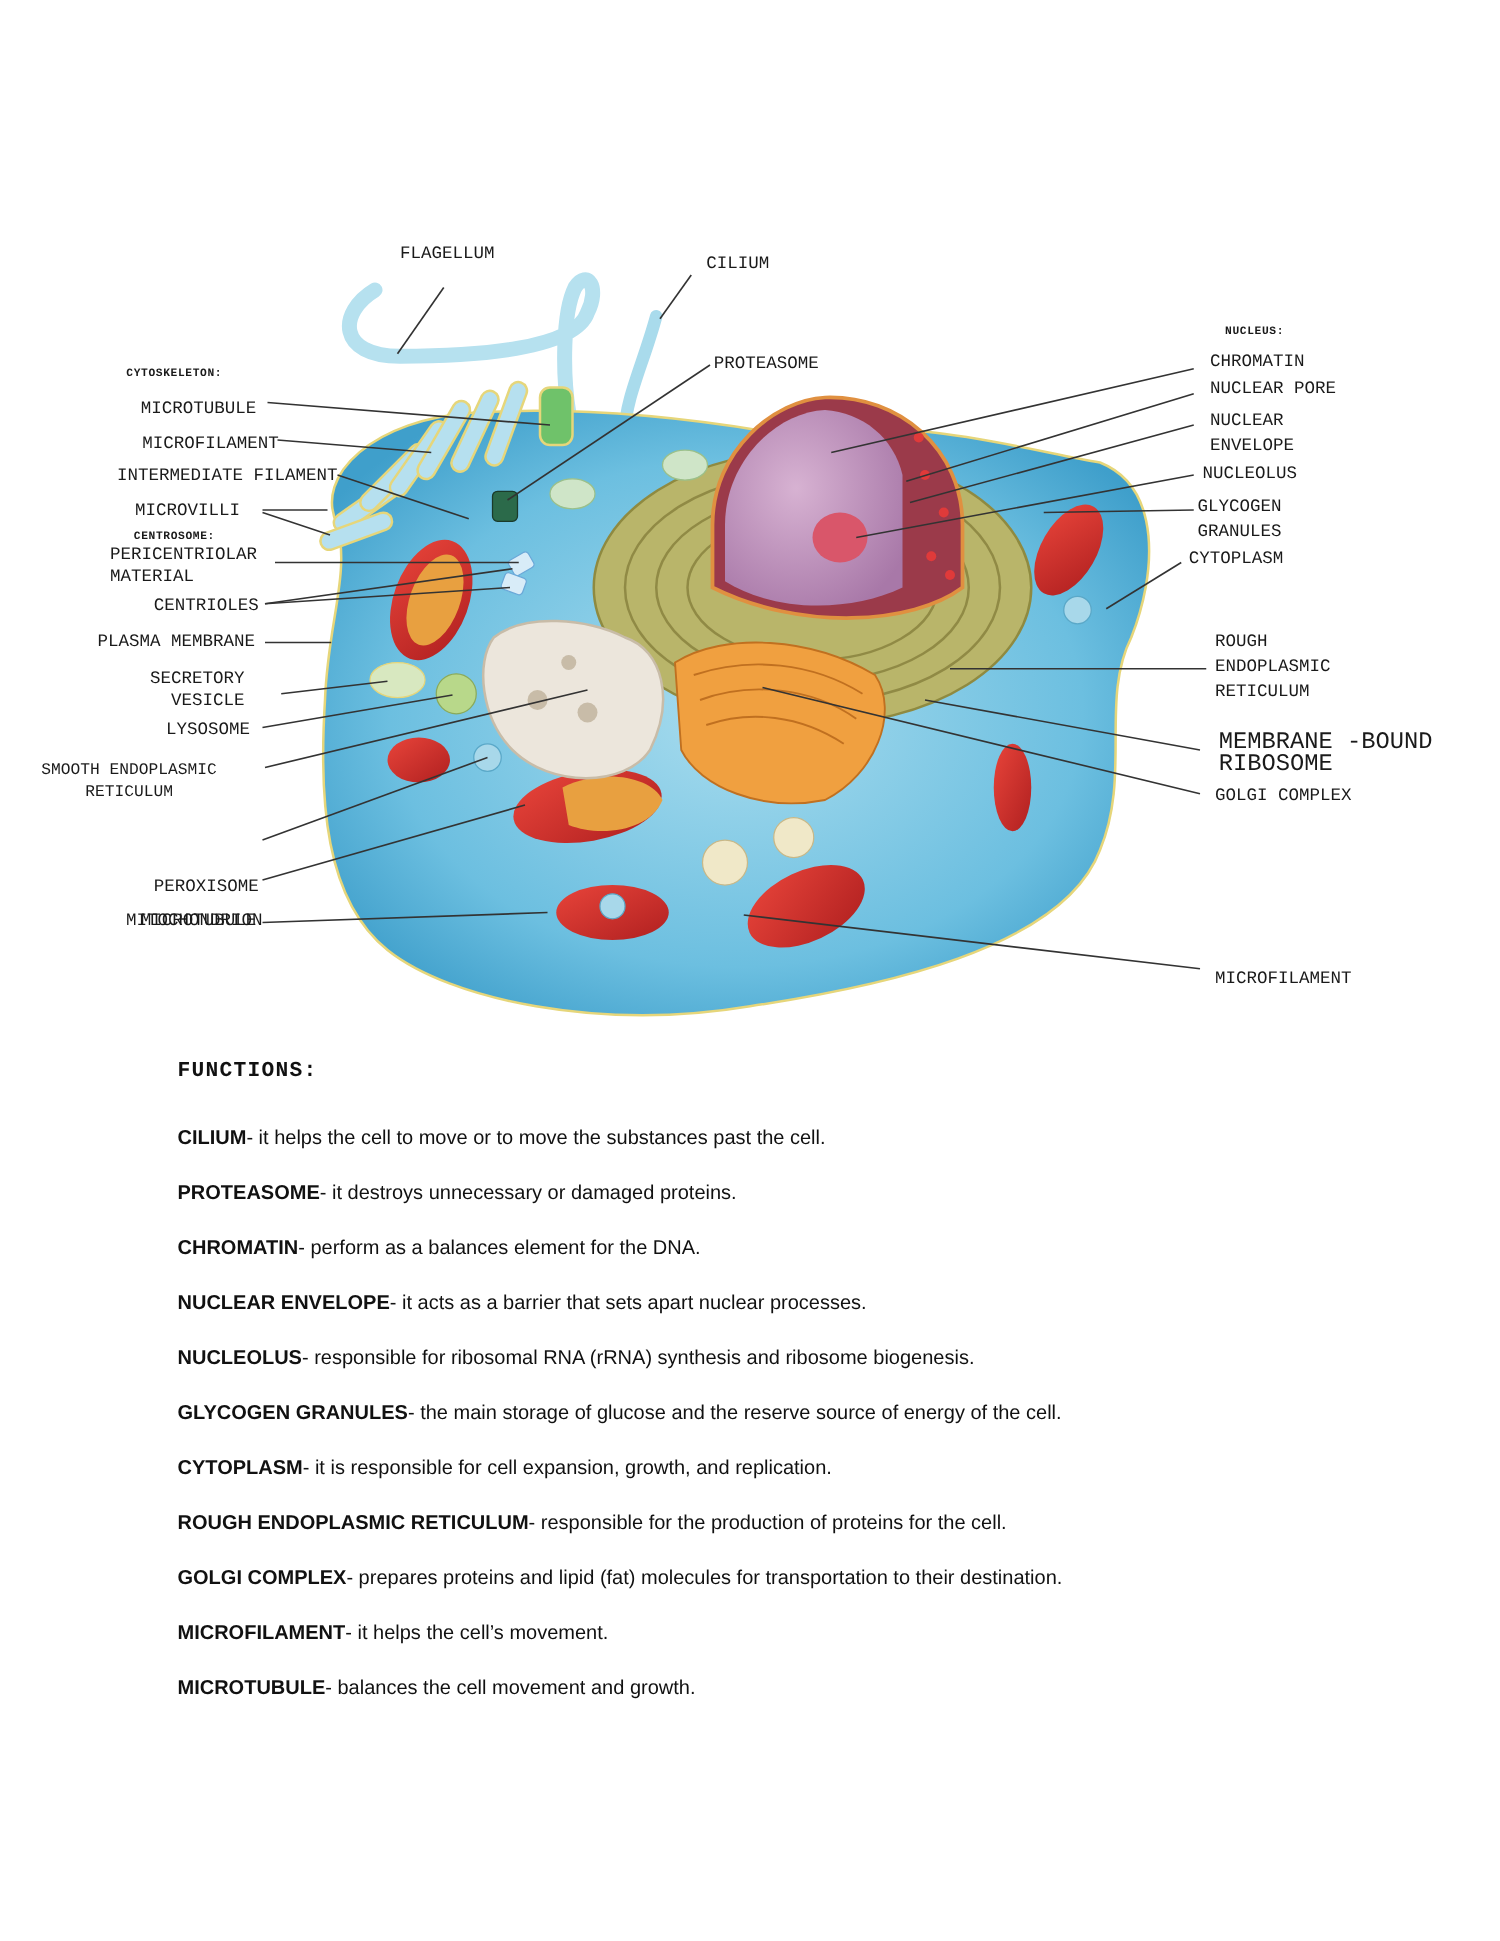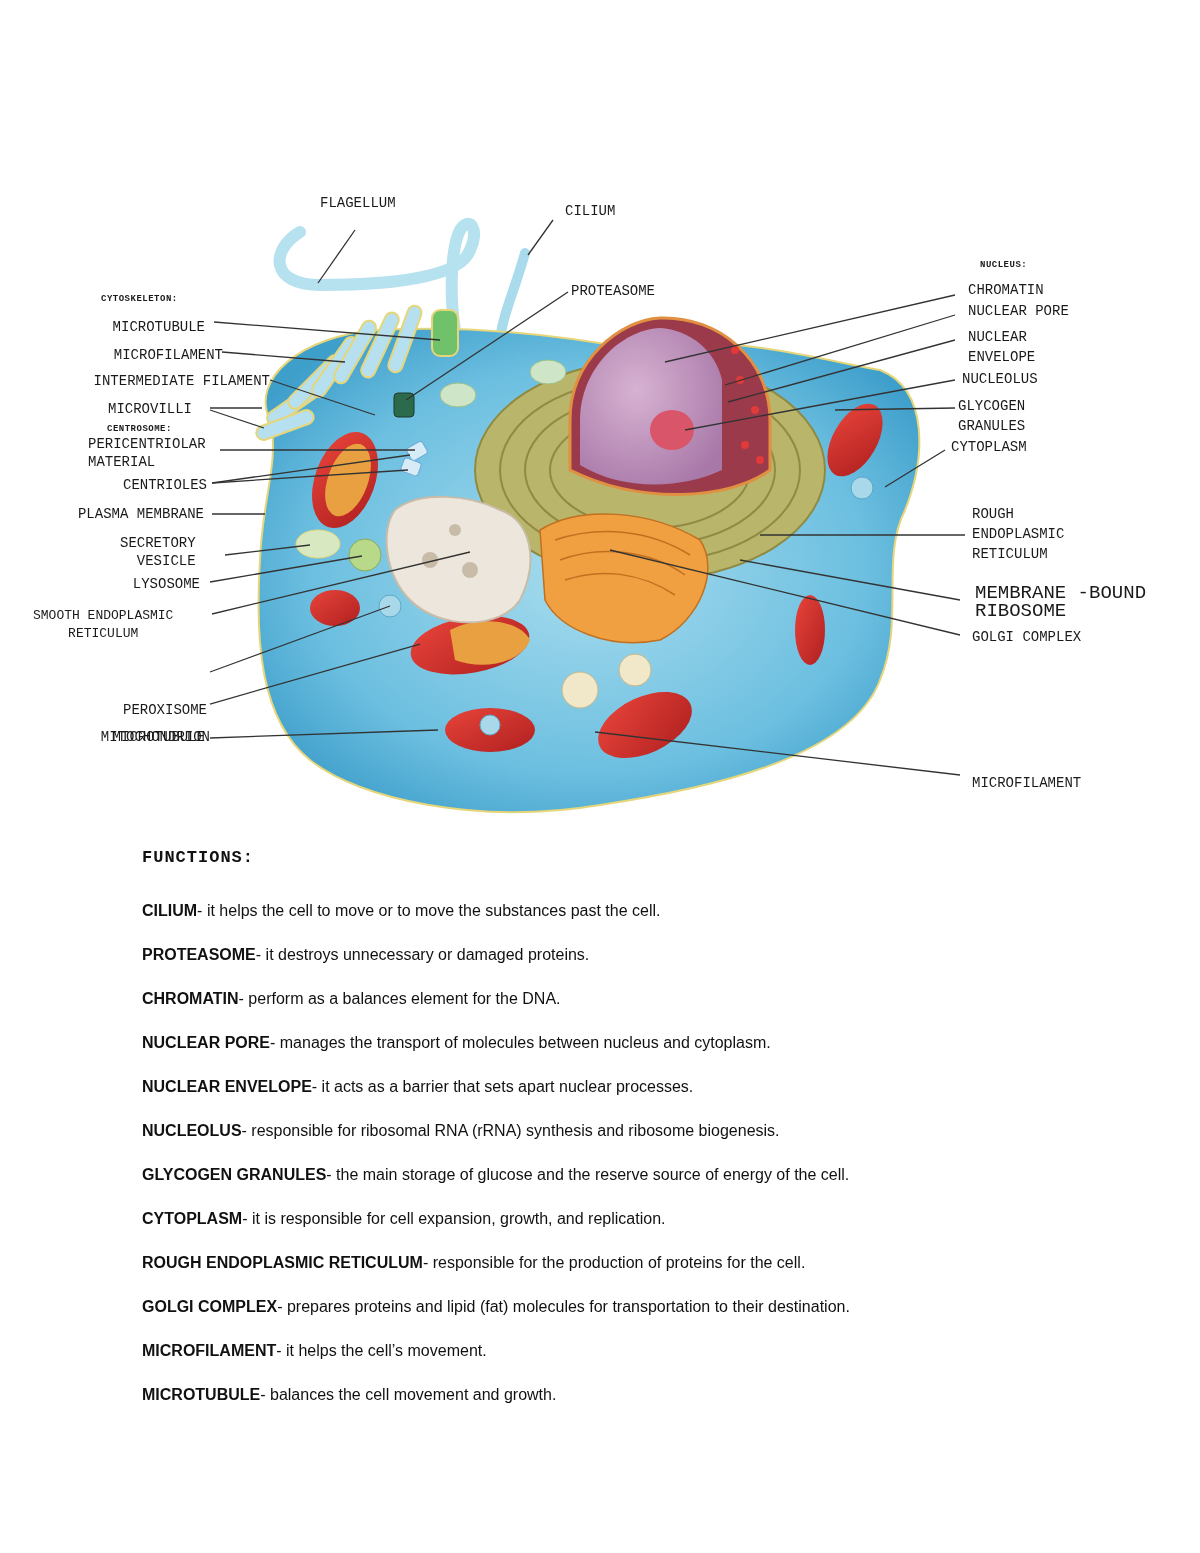--- a/index.html
+++ b/index.html
@@ -185,21 +185,20 @@
   <div class="lbl" style="left:972px;top:628px;">GOLGI COMPLEX</div>
   <div class="lbl" style="left:972px;top:774px;">MICROFILAMENT</div>
 </div>
 
 <div class="functions">
   <h2>FUNCTIONS:</h2>
   <div class="func-list">
     <div class="func-item"><b>CILIUM</b><span>- it helps the cell to move or to move the substances past the cell.</span></div>
     <div class="func-item"><b>PROTEASOME</b><span>- it destroys unnecessary or damaged proteins.</span></div>
     <div class="func-item"><b>CHROMATIN</b><span>- perform as a balances element for the DNA.</span></div>
-    <div class="func-item"><b>NUCLEAR PORE</b><span>- manages the transport of molecules between nucleus and cytoplasm.</span></div>
     <div class="func-item"><b>NUCLEAR ENVELOPE</b><span>- it acts as a barrier that sets apart nuclear processes.</span></div>
     <div class="func-item"><b>NUCLEOLUS</b><span>- responsible for ribosomal RNA (rRNA) synthesis and ribosome biogenesis.</span></div>
     <div class="func-item"><b>GLYCOGEN GRANULES</b><span>- the main storage of glucose and the reserve source of energy of the cell.</span></div>
     <div class="func-item"><b>CYTOPLASM</b><span>- it is responsible for cell expansion, growth, and replication.</span></div>
     <div class="func-item"><b>ROUGH ENDOPLASMIC RETICULUM</b><span>- responsible for the production of proteins for the cell.</span></div>
     <div class="func-item"><b>GOLGI COMPLEX</b><span>- prepares proteins and lipid (fat) molecules for transportation to their destination.</span></div>
     <div class="func-item"><b>MICROFILAMENT</b><span>- it helps the cell’s movement.</span></div>
     <div class="func-item"><b>MICROTUBULE</b><span>- balances the cell movement and growth.</span></div>
   </div>
 </div>

